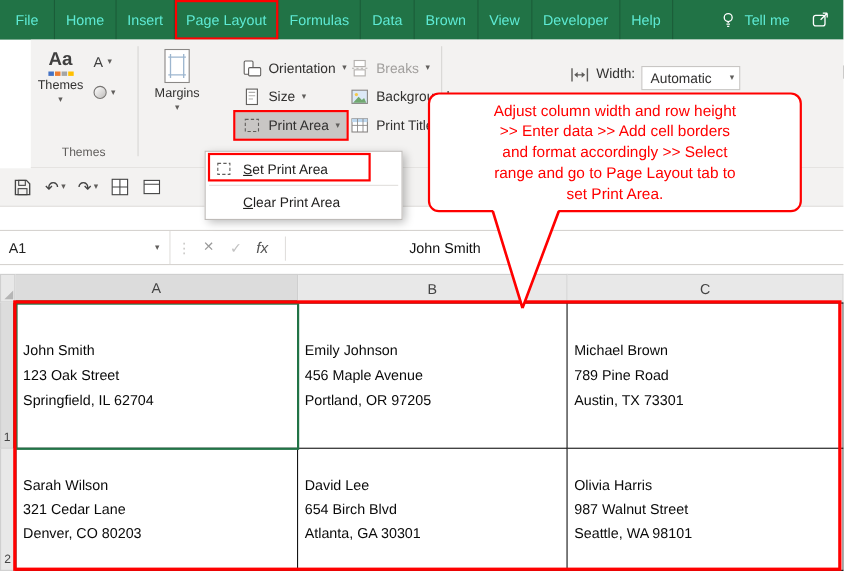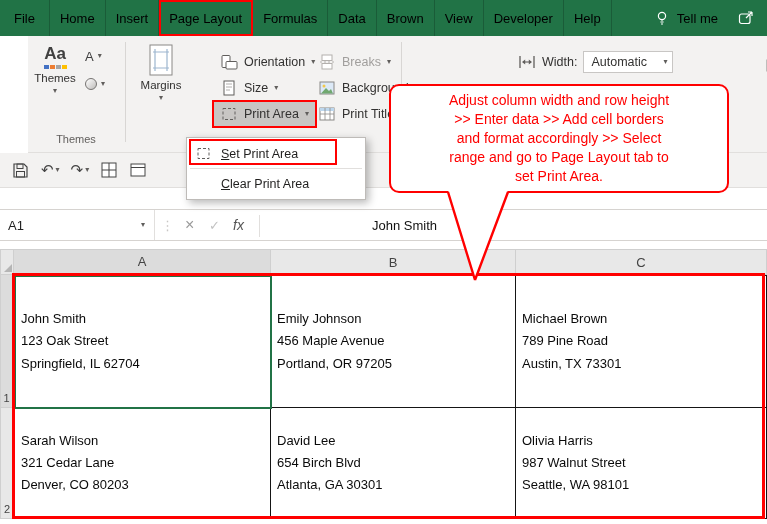--- a/index.html
+++ b/index.html
@@ -5,21 +5,21 @@
   * { box-sizing: border-box; margin: 0; padding: 0; }
   html, body { background: #fff; }
   #app {
     position: relative; width: 767px; height: 524px; overflow: hidden;
     background: #fff; font-family: "Liberation Sans", sans-serif; color: #222;
   }
 
   
   .titlebar {
     position: absolute; left: 0; top: 0; width: 767px; height: 36px;
-    background: #217346; display: flex; align-items: stretch; color: #000000; font-size: 13px; text-align: center;
+    background: #217346; display: flex; align-items: stretch; color: #5eead4; font-size: 13px; text-align: center;
   }
   .tab { display: flex; align-items: center; padding: 0 10px; border-right: 1px solid rgba(0,0,0,.20); white-space: nowrap; cursor: default; }
   .tab.file { padding: 0 14px; }
   .tab.annotated { outline: 2px solid #ff0000; outline-offset: -2px; }
   .tellme { margin-left: auto; display: flex; align-items: center; gap: 7px; padding: 0 10px; }
   .sharebtn { display: flex; align-items: center; padding: 0 9px; margin-right: 3px; }
 
   
   .ribbon {
     position: absolute; left: 0; top: 36px; width: 767px; height: 117px;
@@ -45,21 +45,21 @@
   #btn-margins { left: 104px; top: 4px; width: 58px; height: 88px; }
 
   .smallbtn { position: absolute; display: flex; align-items: center; gap: 6px; height: 24px; padding: 0 6px; font-size: 12.5px; color: #323130; white-space: nowrap; }
   #btn-orientation { left: 186px; top: 14px; }
   #btn-size { left: 186px; top: 40px; }
   #btn-printarea { left: 186px; top: 66px; background: #c8c6c4; outline: 2px solid #ff0000; }
   #btn-breaks { left: 284px; top: 14px; color: #a19f9d; }
   #btn-background { left: 284px; top: 40px; }
   #btn-printtitles { left: 284px; top: 66px; }
 
-  .scalerow { position: absolute; left: 490px; top: 14px; height: 24px; display: flex; align-items: center; gap: 6px; font-size: 12.5px; }
+  .scalerow { position: absolute; left: 490px; top: 24px; height: 24px; display: flex; align-items: flex-start; gap: 6px; font-size: 12.5px; }
   .combo { width: 90px; height: 22px; background: #fff; border: 1px solid #c8c6c4; display: flex; align-items: center; padding: 0 5px 0 7px; }
   .combo span:first-child { flex: 1; font-size: 12.5px; color: #323130; }
 
   #btn-arrange { position: absolute; left: 734px; top: 13px; width: 28px; height: 28px; display: flex; align-items: center; justify-content: center; }
 
   
   .qat {
     position: absolute; left: 0; top: 153px; width: 767px; height: 35px;
     background: #f3f2f1; border-bottom: 1px solid #e1dfdd;
     display: flex; align-items: center; gap: 3px; padding-left: 7px;

